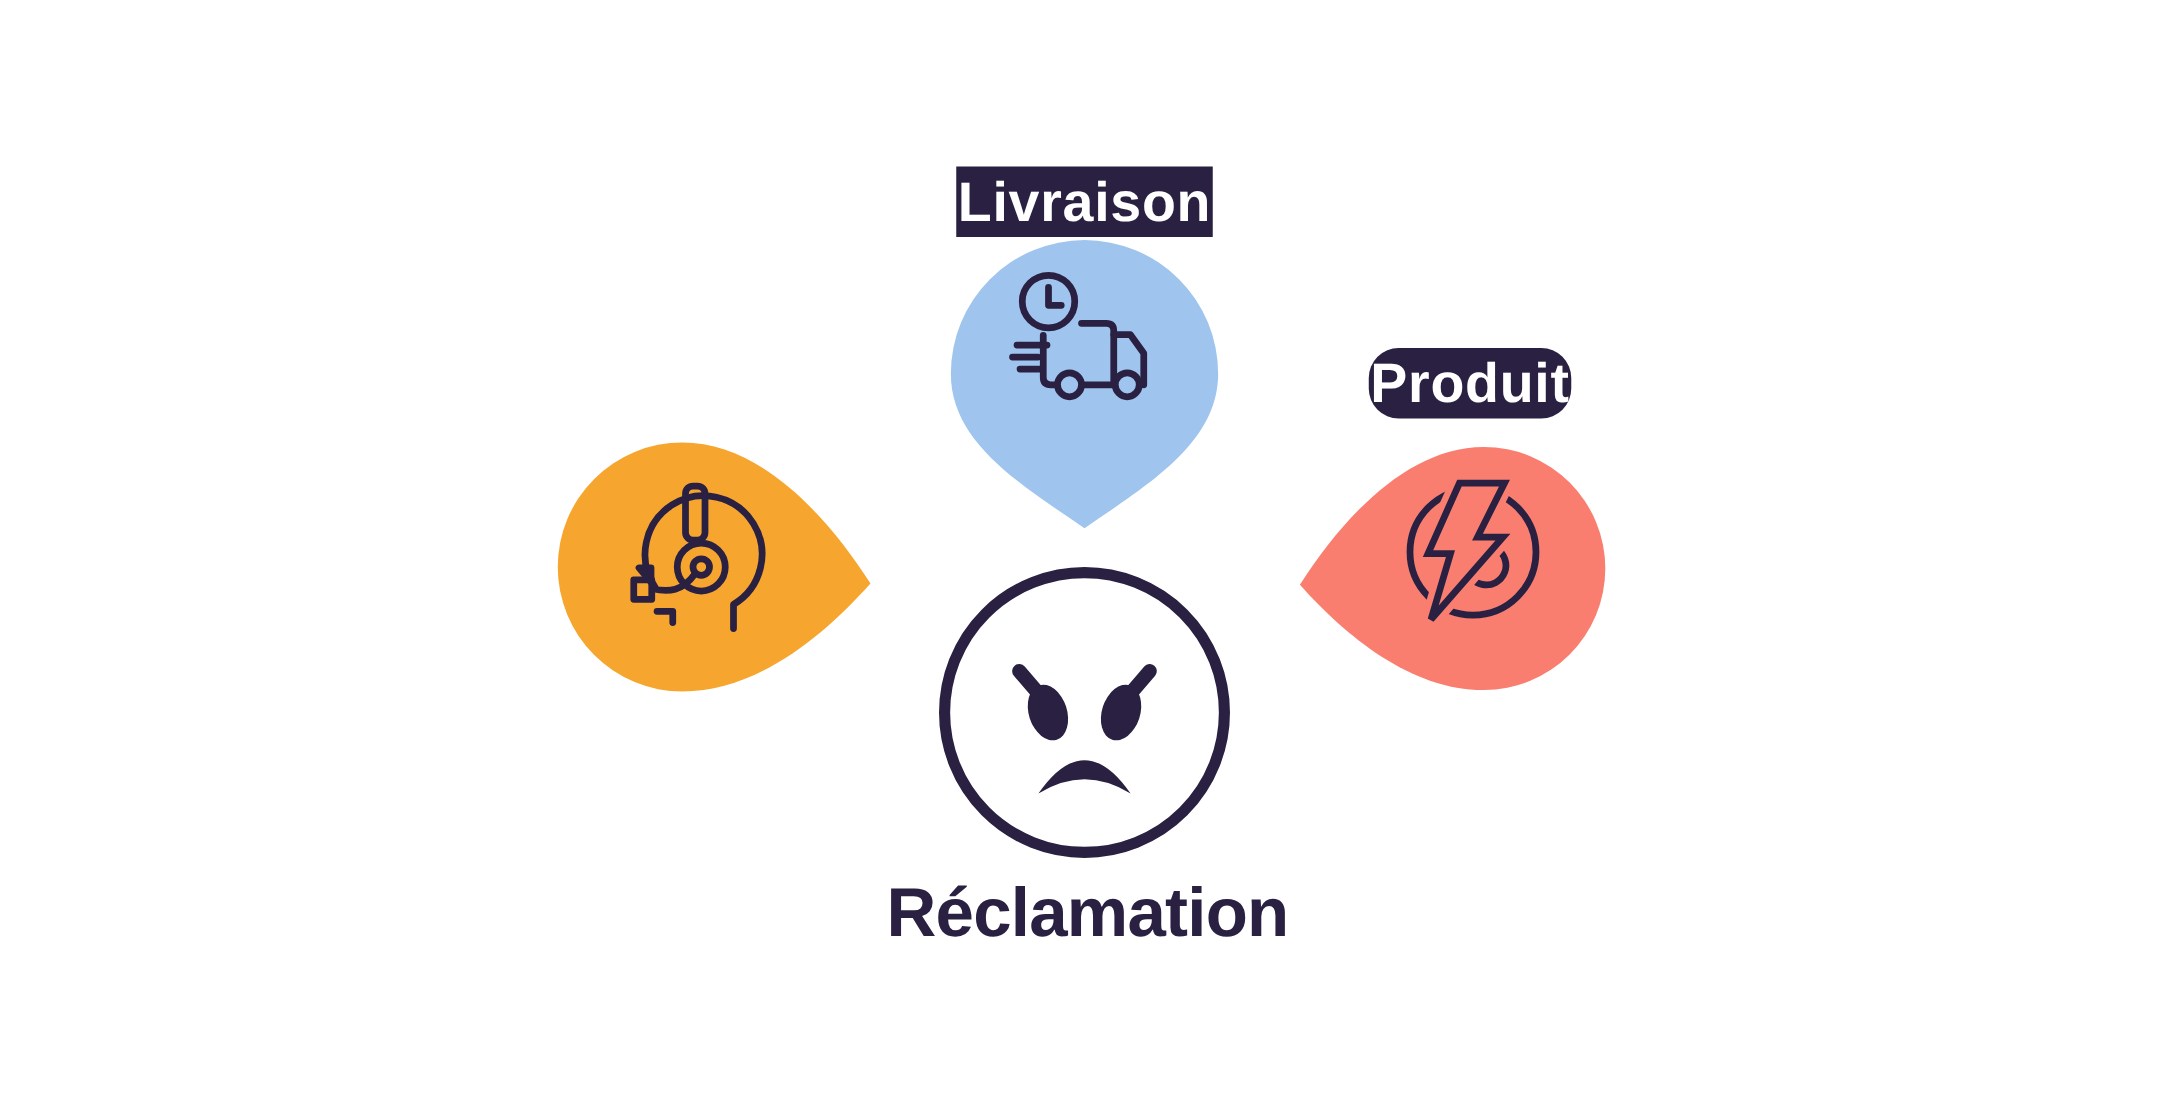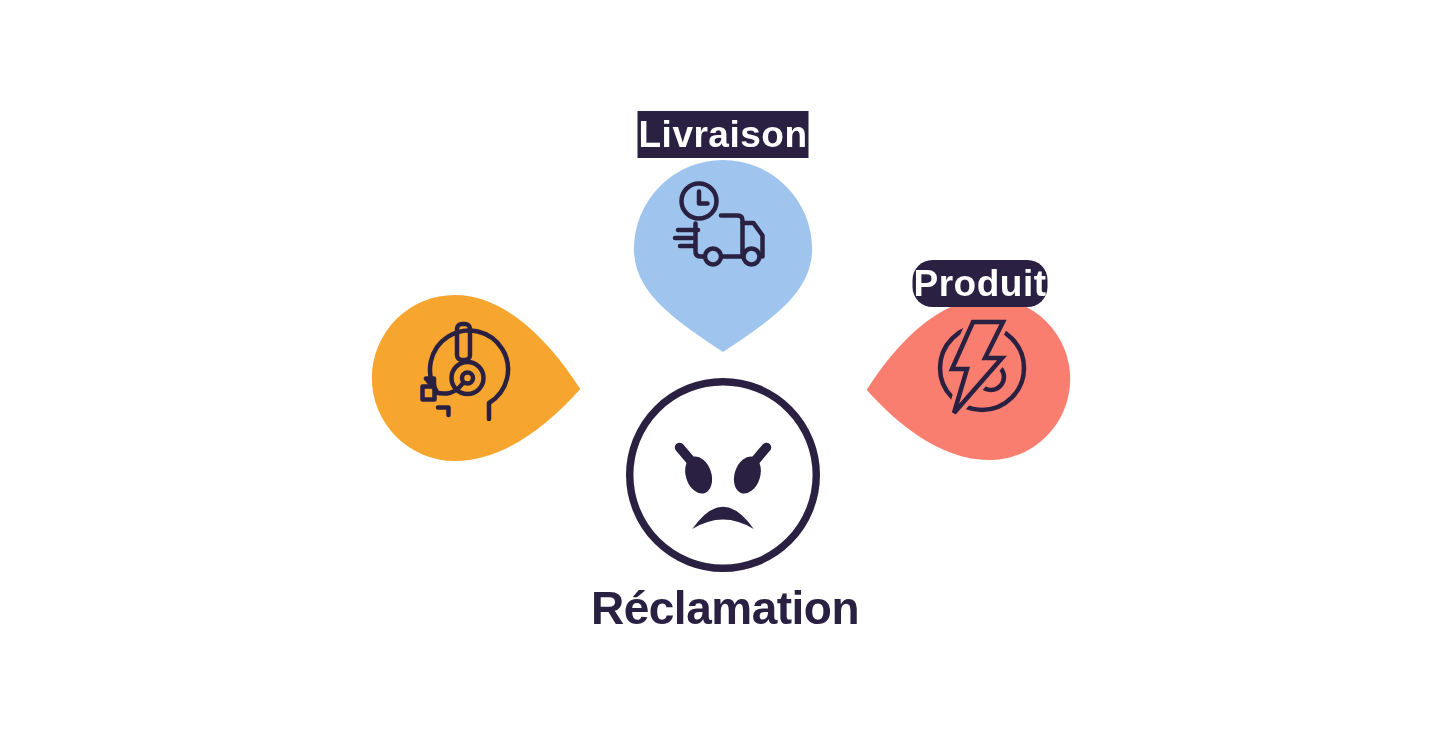--- a/index.html
+++ b/index.html
@@ -87,21 +87,21 @@
   </svg>
 
   <svg class="abs" style="left:927px;top:313px;" width="110" height="110" viewBox="0 0 110 110">
     <circle class="s" cx="55" cy="55" r="42"></circle>
     <path class="s" d="M70.5 52.7 A13 13 0 1 1 51 62.9"></path>
     <path class="halo" d="M46 9 L25 56 H40 L27 100 L75 45 H58 L76 9 Z"></path>
     <path class="s bolt" d="M46 9 L25 56 H40 L27 100 L75 45 H58 L76 9 Z"></path>
   </svg>
 
   <div class="pin-label" style="left:723px;top:111px;">Livraison</div>
-  <div class="pin-label" style="left:980px;top:260px;border-radius:20px;">Produit</div>
+  <div class="pin-label" style="left:980px;top:232px;border-radius:20px;">Produit</div>
 
   <svg class="abs" style="left:617px;top:369px;" width="212" height="212" viewBox="0 0 200 200">
     <circle class="face-ring" cx="100" cy="100" r="88"></circle>
     <path class="brow" d="M59 74 L71 88"></path>
     <ellipse class="fill-ink" cx="77" cy="100" rx="12" ry="18" transform="rotate(-18 77 100)"></ellipse>
     <path class="brow" d="M141 74 L129 88"></path>
     <ellipse class="fill-ink" cx="123" cy="100" rx="12" ry="18" transform="rotate(18 123 100)"></ellipse>
     <path class="fill-ink" d="M71 151 Q100 109 129 151 Q100 133 71 151 Z"></path>
   </svg>
 

